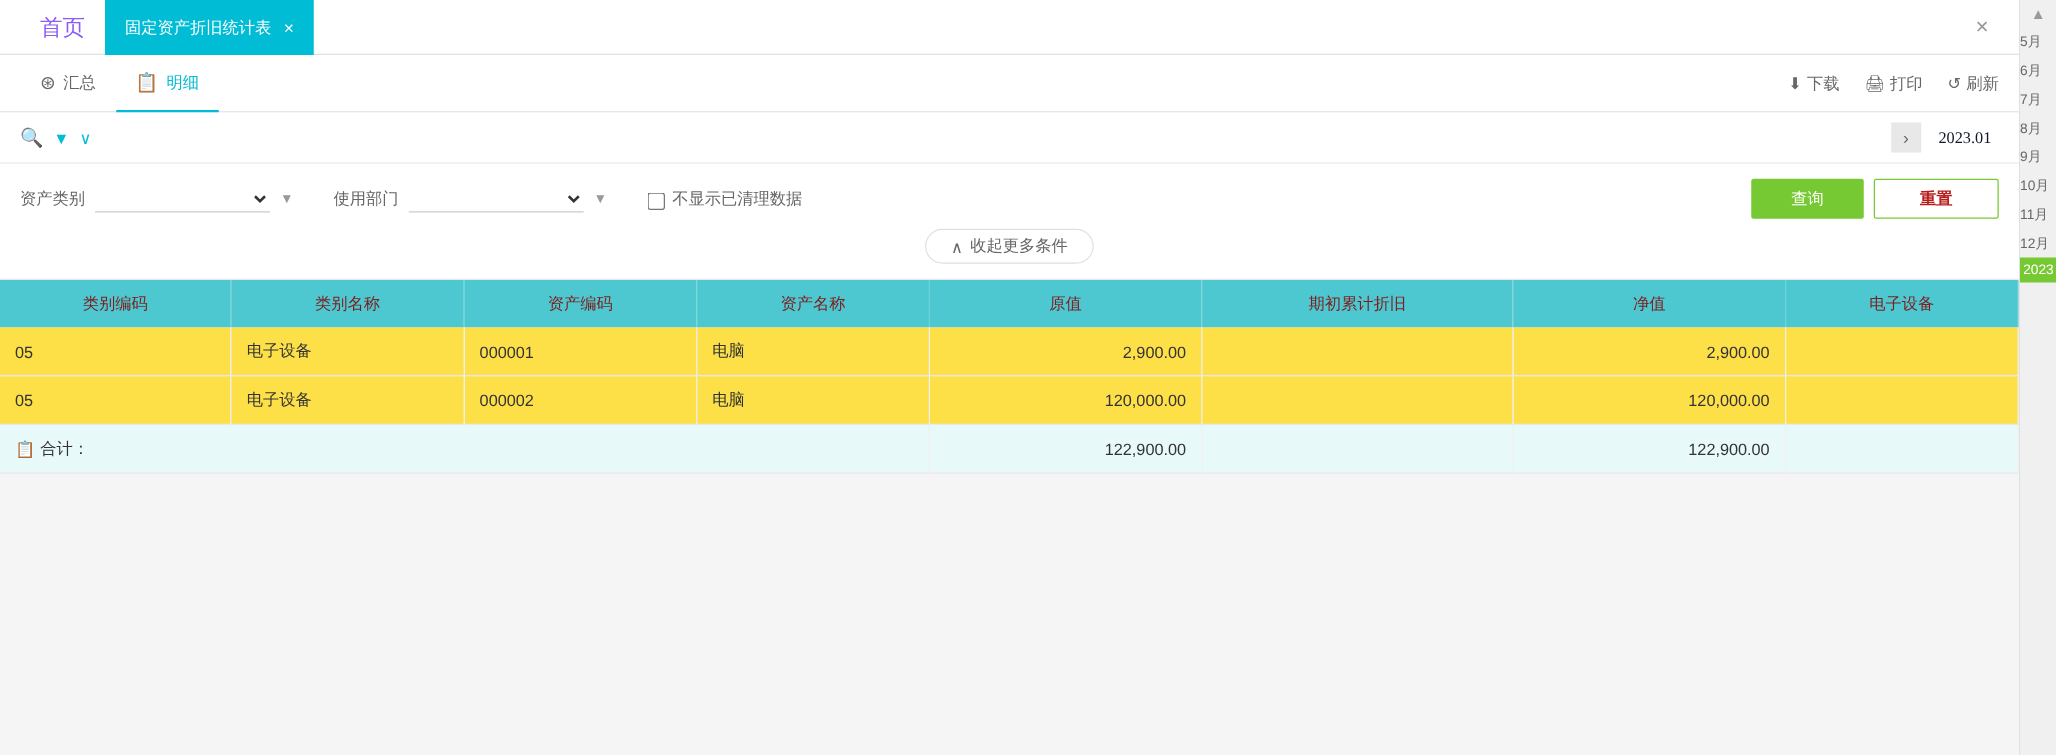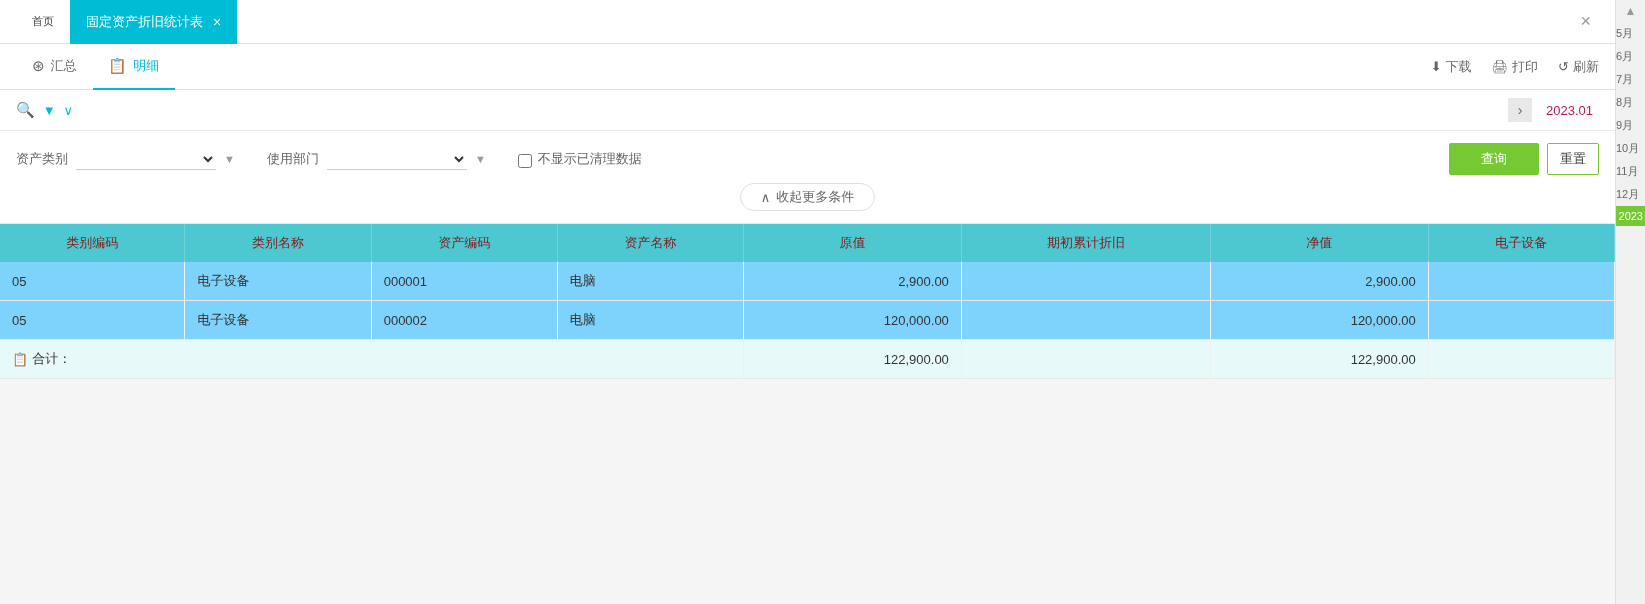--- a/index.html
+++ b/index.html
@@ -1,62 +1,62 @@
 <!DOCTYPE html>
 <html><head>
   <meta charset="utf-8">
   <style>
     * { box-sizing: border-box; margin: 0; padding: 0; }
     body { font-family: "Microsoft YaHei", "PingFang SC", sans-serif; font-size: 13px; background: #f5f5f5; color: #333; width: 1645px; height: 604px; overflow: hidden; display: flex; flex-direction: column; }
 
     
     .top-nav { display: flex; align-items: center; background: #fff; border-bottom: 1px solid #e0e0e0; height: 44px; padding: 0 16px; gap: 0; }
-    .nav-home { color: #404040; font-size: 11px; padding: 0 16px; cursor: pointer; }
+    .nav-home { color: #8b5cf6; font-size: 18px; padding: 0 16px; cursor: pointer; }
     .nav-tab { display: flex; align-items: center; background: #00bcd4; color: #fff; height: 52px; padding: 0 16px; font-size: 13px; gap: 6px; border-radius: 0; }
     .nav-tab .close-btn { cursor: pointer; color: #fff; font-size: 14px; margin-left: 4px; }
     .nav-close-main { margin-left: auto; font-size: 18px; color: #999; cursor: pointer; padding: 4px 8px; }
 
     
     .toolbar { display: flex; align-items: center; background: #fff; border-bottom: 1px solid #e0e0e0; height: 46px; padding: 0 16px; gap: 0; }
     .tab-btn { display: flex; align-items: center; gap: 6px; padding: 0 16px; height: 46px; cursor: pointer; font-size: 13px; color: #666; border-bottom: 2px solid transparent; }
     .tab-btn.active { color: #00bcd4; border-bottom: 2px solid #00bcd4; }
     .tab-btn .tab-icon { font-size: 15px; }
     .toolbar-actions { margin-left: auto; display: flex; align-items: center; gap: 20px; color: #666; font-size: 13px; }
     .toolbar-action { display: flex; align-items: center; gap: 4px; cursor: pointer; }
 
     
     .search-bar { display: flex; align-items: center; background: #fff; padding: 8px 16px; border-bottom: 1px solid #e8e8e8; gap: 8px; }
     .search-input { border: none; outline: none; font-size: 13px; color: #999; width: 200px; padding: 4px 0; }
     .search-icon { color: #999; font-size: 15px; cursor: pointer; }
     .more-filter { display: flex; align-items: center; gap: 4px; color: #00bcd4; cursor: pointer; font-size: 13px; }
     .search-bar-right { margin-left: auto; display: flex; align-items: center; gap: 8px; }
     .nav-arrow { background: #e8e8e8; border: none; width: 24px; height: 24px; cursor: pointer; display: flex; align-items: center; justify-content: center; font-size: 14px; color: #666; }
-    .date-display { font-size: 13px; color: #be185d; padding: 2px 6px; }
+    .date-display { font-size: 13px; color: #0f172a; padding: 2px 6px; font-family: Liberation Serif, serif; }
 
     
     .filter-panel { background: #fff; padding: 12px 16px 8px; border-bottom: 1px solid #e8e8e8; }
     .filter-row { display: flex; align-items: center; gap: 32px; }
     .filter-item { display: flex; align-items: center; gap: 8px; }
     .filter-label { font-size: 13px; color: #666; white-space: nowrap; }
     .filter-select { border: none; border-bottom: 1px solid #ccc; outline: none; font-size: 13px; color: #333; padding: 2px 4px; min-width: 140px; background: transparent; cursor: pointer; }
     .filter-select-arrow { color: #999; font-size: 11px; }
     .filter-checkbox-item { display: flex; align-items: flex-end; gap: 6px; }
     .filter-checkbox { width: 14px; height: 14px; border: 1px solid #ccc; cursor: pointer; }
     .filter-actions { display: flex; flex-direction: row; gap: 8px; margin-left: auto; }
     .btn-query { background: #76c932; color: #fff; border: none; padding: 6px 32px; font-size: 13px; cursor: pointer; border-radius: 2px; }
-    .btn-reset { background: #fff; color: #404040; border: 1px solid #76c932; padding: 6px 12px; font-size: 13px; cursor: pointer; border-radius: 2px; }
+    .btn-reset { background: #fff; color: #b91c1c; border: 1px solid #76c932; padding: 6px 36px; font-size: 13px; cursor: pointer; border-radius: 2px; font-weight: bold; }
     .collapse-bar { display: flex; justify-content: center; padding: 8px 0 4px; background: #fff; }
     .collapse-btn { display: flex; align-items: center; gap: 6px; color: #666; font-size: 13px; cursor: pointer; background: #fff; border: 1px solid #e0e0e0; border-radius: 16px; padding: 4px 20px; }
 
     
     .table-wrapper { flex: 1; overflow: auto; }
     .data-table { width: 100%; border-collapse: collapse; }
     .data-table thead tr { background: #4dc8d0; }
     .data-table thead th { color: #7f1d1d; font-size: 13px; font-weight: 500; padding: 10px 12px; text-align: center; border-right: 1px solid rgba(255,255,255,0.2); white-space: nowrap; }
-    .data-table tbody tr { background: #7dd3fc; border-bottom: 1px solid #e8e8e8; }
+    .data-table tbody tr { background: #fde047; border-bottom: 1px solid #e8e8e8; }
     .data-table tbody td { font-size: 13px; color: #333; padding: 10px 12px; text-align: left; border-right: 1px solid #f0f0f0; }
     .data-table tbody td.num { text-align: right; }
     .data-table .total-row { background: #e8f9fa; }
     .data-table .total-row td { font-weight: 500; color: #333; }
     .total-label { display: flex; align-items: center; gap: 4px; }
     .total-icon { color: #999; font-size: 13px; }
 
     
     .right-sidebar { position: fixed; right: 0; top: 0; width: 30px; height: 604px; background: #f0f0f0; display: flex; flex-direction: column; align-items: center; border-left: 1px solid #e0e0e0; z-index: 100; }
     .sidebar-month { font-size: 11px; color: #666; writing-mode: horizontal-tb; padding: 4px 0; cursor: pointer; text-align: left; width: 100%; }

